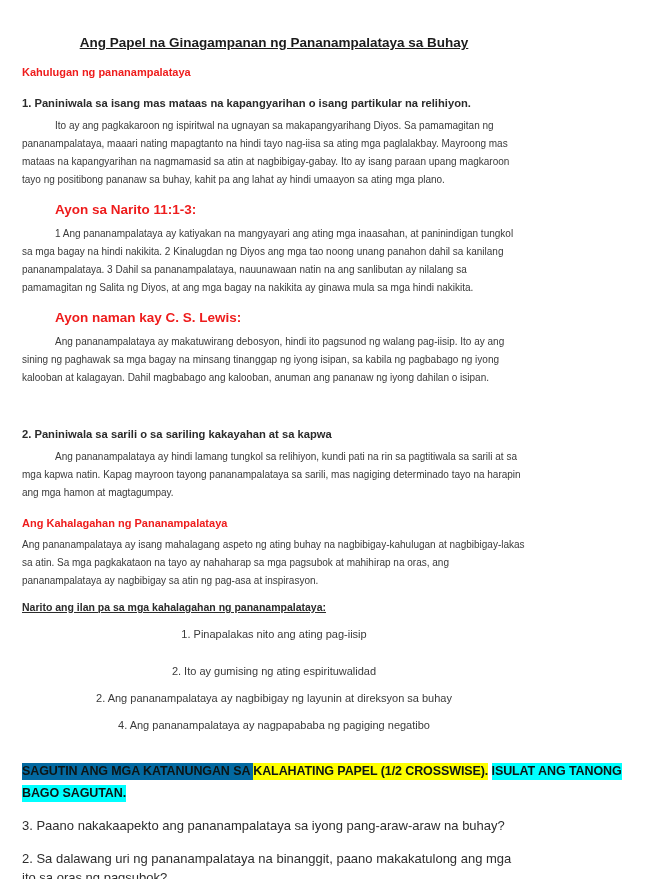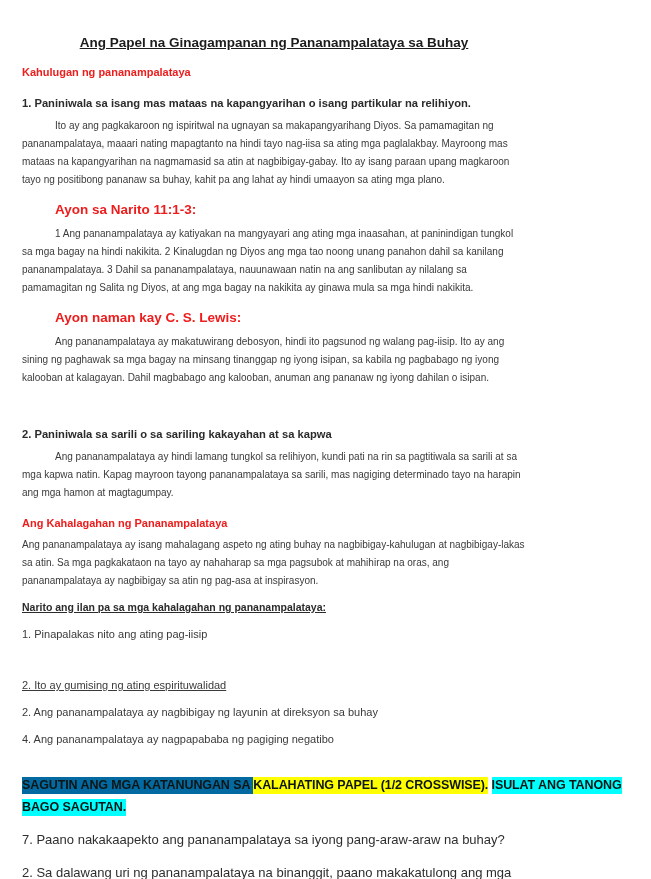--- a/index.html
+++ b/index.html
@@ -66,22 +66,23 @@
     font-size: 10.5px;
     line-height: 13px;
     color: #2b2b2b;
     margin-top: 11px;
   }
   .list-item {
     font-size: 11px;
     line-height: 14px;
     color: #3a3a3a;
     margin-top: 13px;
+    text-align: center;
   }
-  .list-item.gap-after-first { margin-top: 37px; text-decoration: underline; }
+  .list-item.gap-after-first { margin-top: 23px; }
   .assignment {
     margin-top: 29px;
     font-size: 12.5px;
     font-weight: bold;
     line-height: 21.5px;
     letter-spacing: -0.1px;
     color: #0d1515;
     width: 615px;
   }
   .assignment span { padding: 1px 0 2px 0; }
@@ -124,16 +125,16 @@
 
   <div class="list-heading">Narito ang ilan pa sa mga kahalagahan ng pananampalataya:</div>
 
   <div class="list-item">1. Pinapalakas nito ang ating pag-iisip</div>
   <div class="list-item gap-after-first">2. Ito ay gumising ng ating espirituwalidad</div>
   <div class="list-item">2. Ang pananampalataya ay nagbibigay ng layunin at direksyon sa buhay</div>
   <div class="list-item">4. Ang pananampalataya ay nagpapababa ng pagiging negatibo</div>
 
   <div class="assignment"><span style="background: #0369a1;">SAGUTIN ANG MGA KATANUNGAN SA </span><span style="background: rgb(255, 255, 0);">KALAHATING PAPEL (1/2 CROSSWISE).</span> <span style="background: rgb(0, 255, 255);">ISULAT ANG TANONG BAGO SAGUTAN.</span></div>
 
-  <div class="question">7. Paano nakakaapekto ang pananampalataya sa iyong pang-araw-araw na buhay?</div>
+  <div class="question">3. Paano nakakaapekto ang pananampalataya sa iyong pang-araw-araw na buhay?</div>
   <div class="question">2. Sa dalawang uri ng pananampalataya na binanggit, paano makakatulong ang mga ito sa oras ng pagsubok?</div>
 
 </div>
 
 </body></html>

